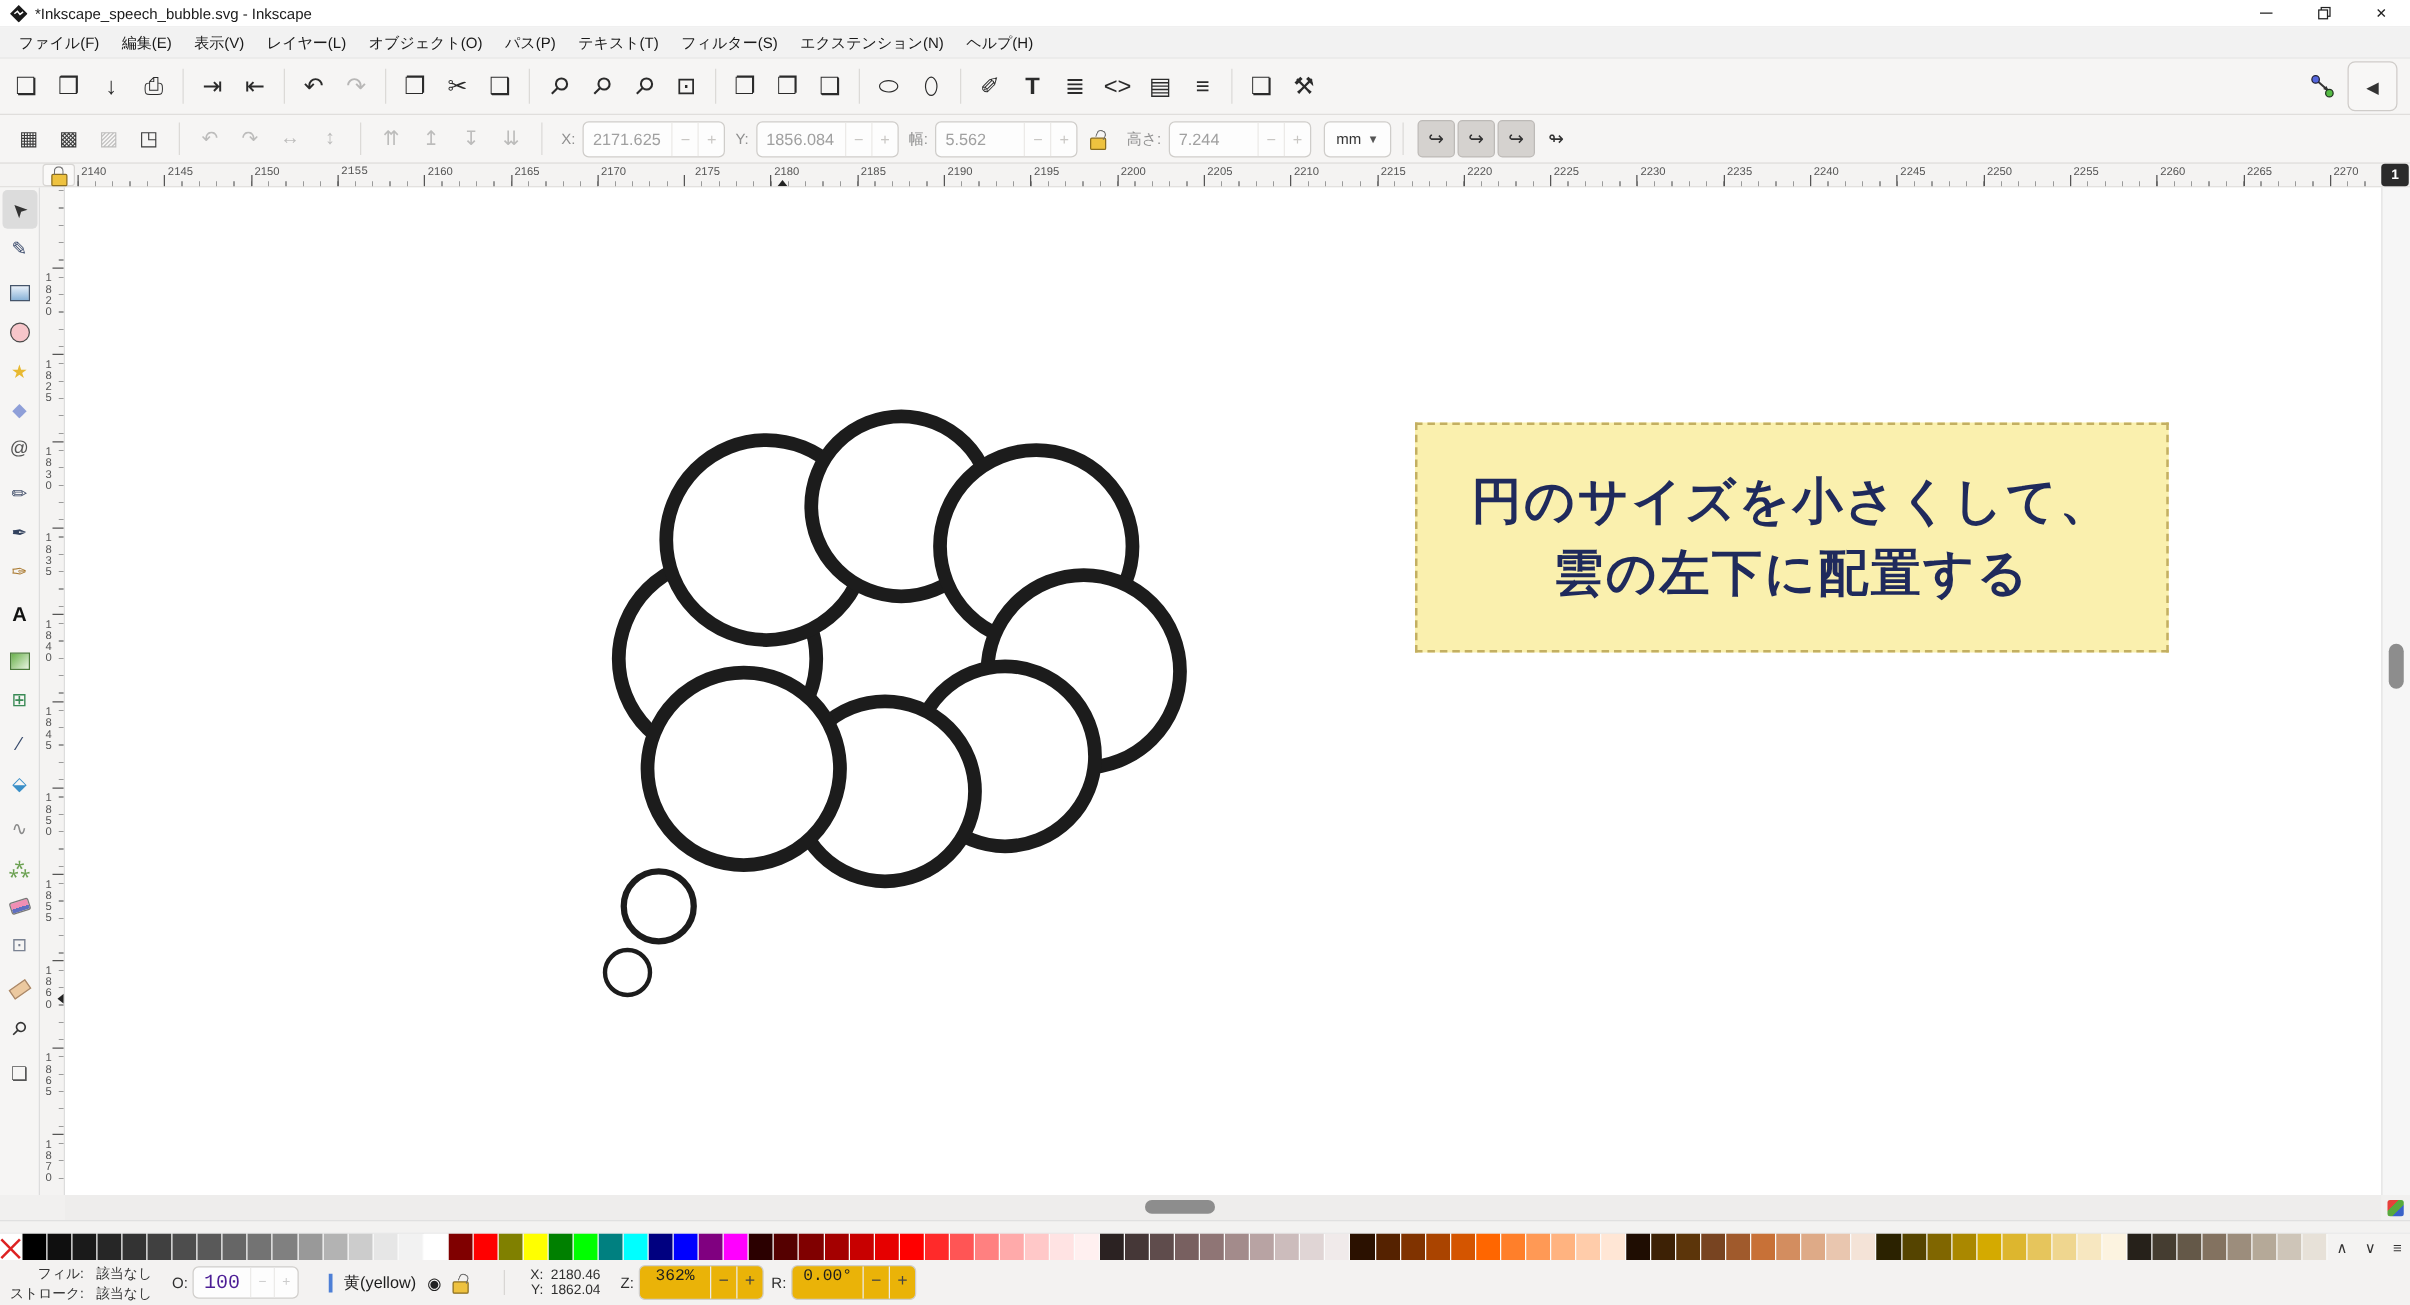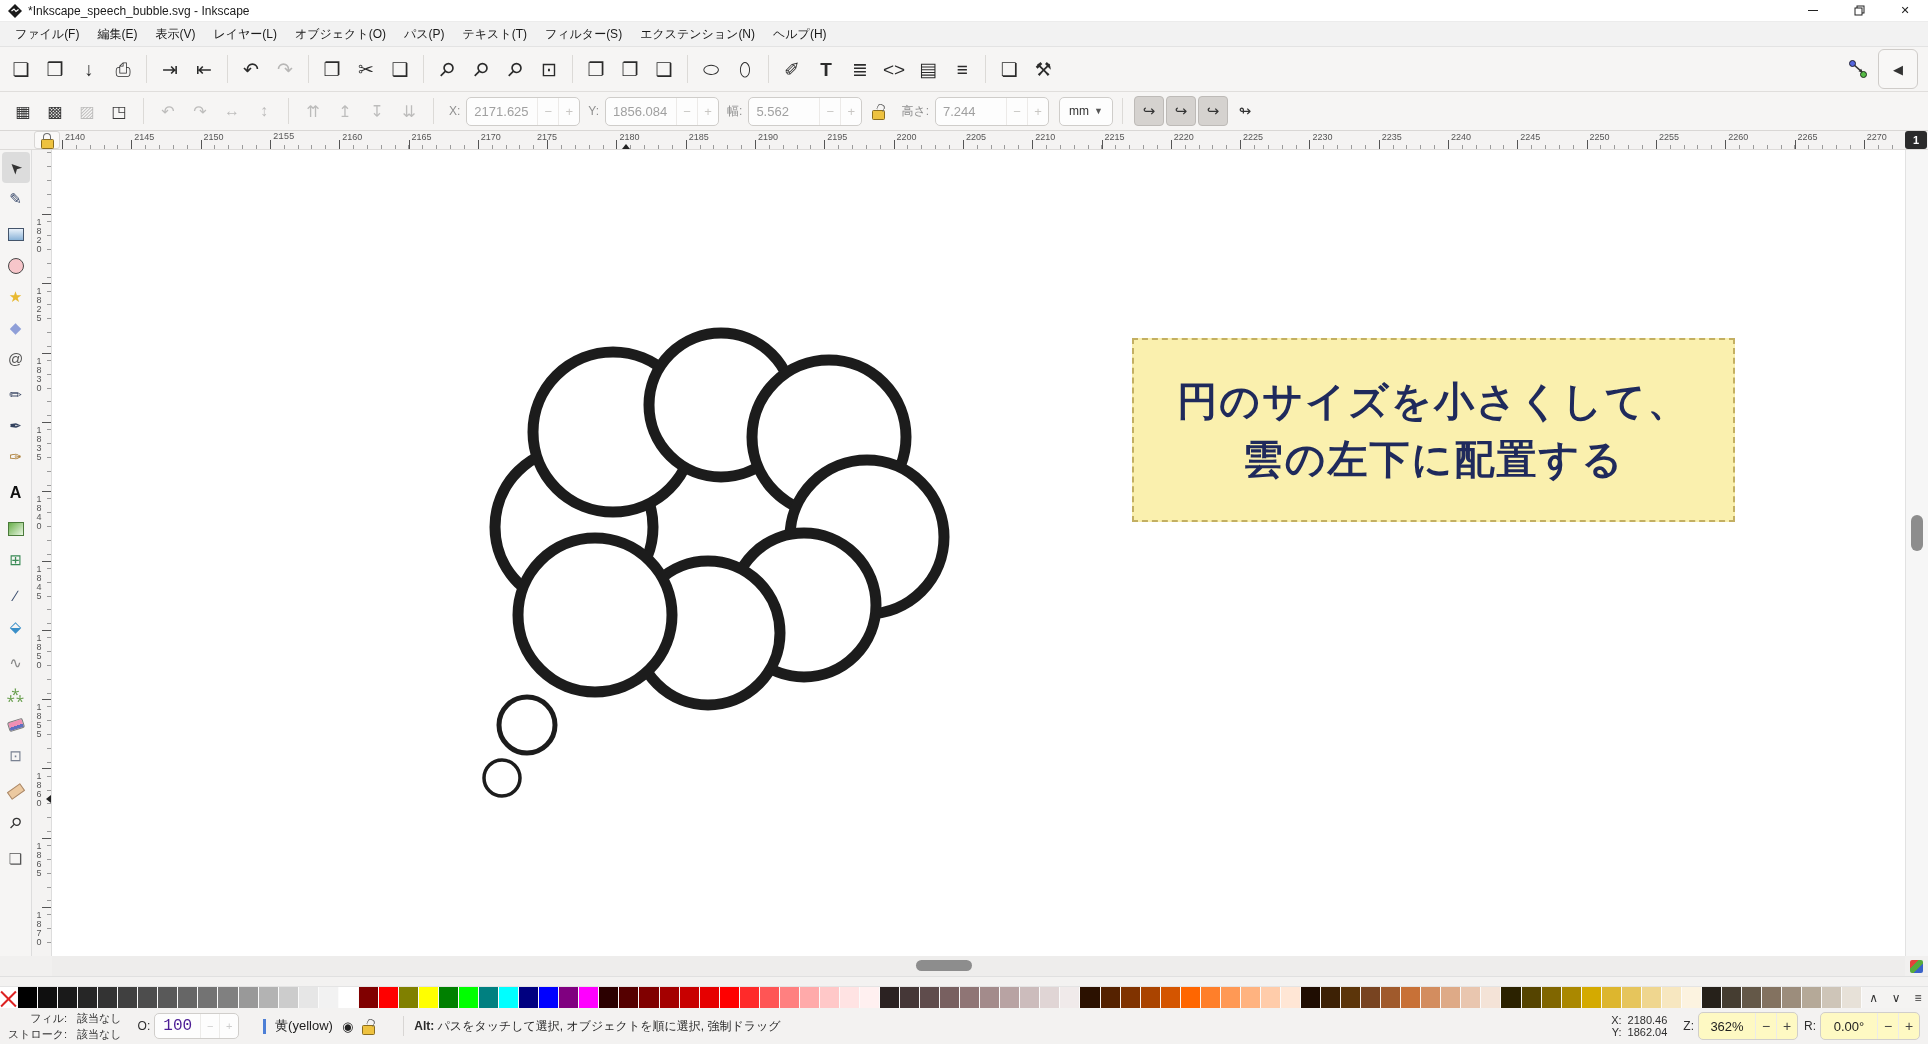--- a/index.html
+++ b/index.html
@@ -111,21 +111,21 @@
   .o-val{padding:0 8px;color:#4c1d95;font-size:16px;font-family:Liberation Mono, monospace;}
   .o-btn{width:18px;height:100%;display:flex;align-items:center;justify-content:center;color:#ccc;border-left:1px solid #ecebe9;}
   .layer-group{display:flex;align-items:center;gap:9px;margin-right:18px;}
   .layer-color{width:3px;height:15px;background:#4d7fd6;}
   .layer-name{font-size:13px;color:#1d1d1d;}
   .sb-sep{width:1px;height:20px;background:#d8d6d4;margin:0 10px;}
   .sb-msg{flex:1;font-size:12px;color:#2a2a2a;white-space:nowrap;overflow:hidden;}
   .sb-msg b{font-weight:bold;}
   .xy-block{display:grid;grid-template-columns:auto auto;column-gap:6px;margin:0 10px;text-align:right;}
   .zr-group{display:flex;align-items:center;gap:4px;margin-left:6px;}
-  .zr-spin{display:flex;align-items:center;background:#fef9c3;border:1px solid #d0cecb;border-radius:5px;height:26px;overflow:hidden;}
+  .zr-spin{display:flex;background:#eab308;border:1px solid #d0cecb;border-radius:5px;height:26px;overflow:hidden;font-family:Liberation Mono, monospace;}
   .zr-val{padding:0 8px;color:#1e1e1e;font-size:13px;min-width:40px;text-align:center;}
   .zr-btn{width:20px;height:100%;display:flex;align-items:center;justify-content:center;color:#444;font-size:14px;border-left:1px solid #ecebe9;}
 </style>
 </head>
 <body>
 
 <div id="app">
 
   <div class="titlebar">
     <svg class="app-logo" viewBox="0 0 14 14">
@@ -340,21 +340,21 @@
         <span class="h-lab" style="left: 143.6px;">2150</span>
         <div class="h-tick" style="left: 209.9px;"></div>
         <span class="h-lab" style="left: 212.9px; font-family: Liberation Mono, monospace;">2155</span>
         <div class="h-tick" style="left: 279.2px;"></div>
         <span class="h-lab" style="left: 282.2px;">2160</span>
         <div class="h-tick" style="left: 348.5px;"></div>
         <span class="h-lab" style="left: 351.5px;">2165</span>
         <div class="h-tick" style="left: 417.8px;"></div>
         <span class="h-lab" style="left: 420.8px;">2170</span>
         <div class="h-tick" style="left: 487.1px;"></div>
-        <span class="h-lab" style="left: 477px;">2175</span>
+        <span class="h-lab" style="left: 496px;">2175</span>
         <div class="h-tick" style="left: 556.4px;"></div>
         <span class="h-lab" style="left: 559.4px;">2180</span>
         <div class="h-tick" style="left: 625.7px;"></div>
         <span class="h-lab" style="left: 628.7px;">2185</span>
         <div class="h-tick" style="left: 695px;"></div>
         <span class="h-lab" style="left: 698px;">2190</span>
         <div class="h-tick" style="left: 764.3px;"></div>
         <span class="h-lab" style="left: 767.3px;">2195</span>
         <div class="h-tick" style="left: 833.6px;"></div>
         <span class="h-lab" style="left: 836.6px;">2200</span>
@@ -646,21 +646,20 @@
     </div>
     <div class="layer-group">
       <span class="layer-color"></span>
       <span class="layer-name">黄(yellow)</span>
       <span class="eye">◉</span>
       <span style="display:flex;align-items:center;">
           <span class="lock open"></span>
         </span>
     </div>
     <div class="sb-sep"></div>
-    <div class="sb-msg"><b>Alt:</b><span> パスをタッチして選択, オブジェクトを順に選択, 強制ドラッグ</span></div>
     <div class="xy-block">
       <span>X:</span>
       <span>2180.46</span>
       <span>Y:</span>
       <span>1862.04</span>
     </div>
     <div class="zr-group">
       <span style="font-size:12px;">Z:</span>
       <span class="zr-spin">
         <span class="zr-val">362%</span>

